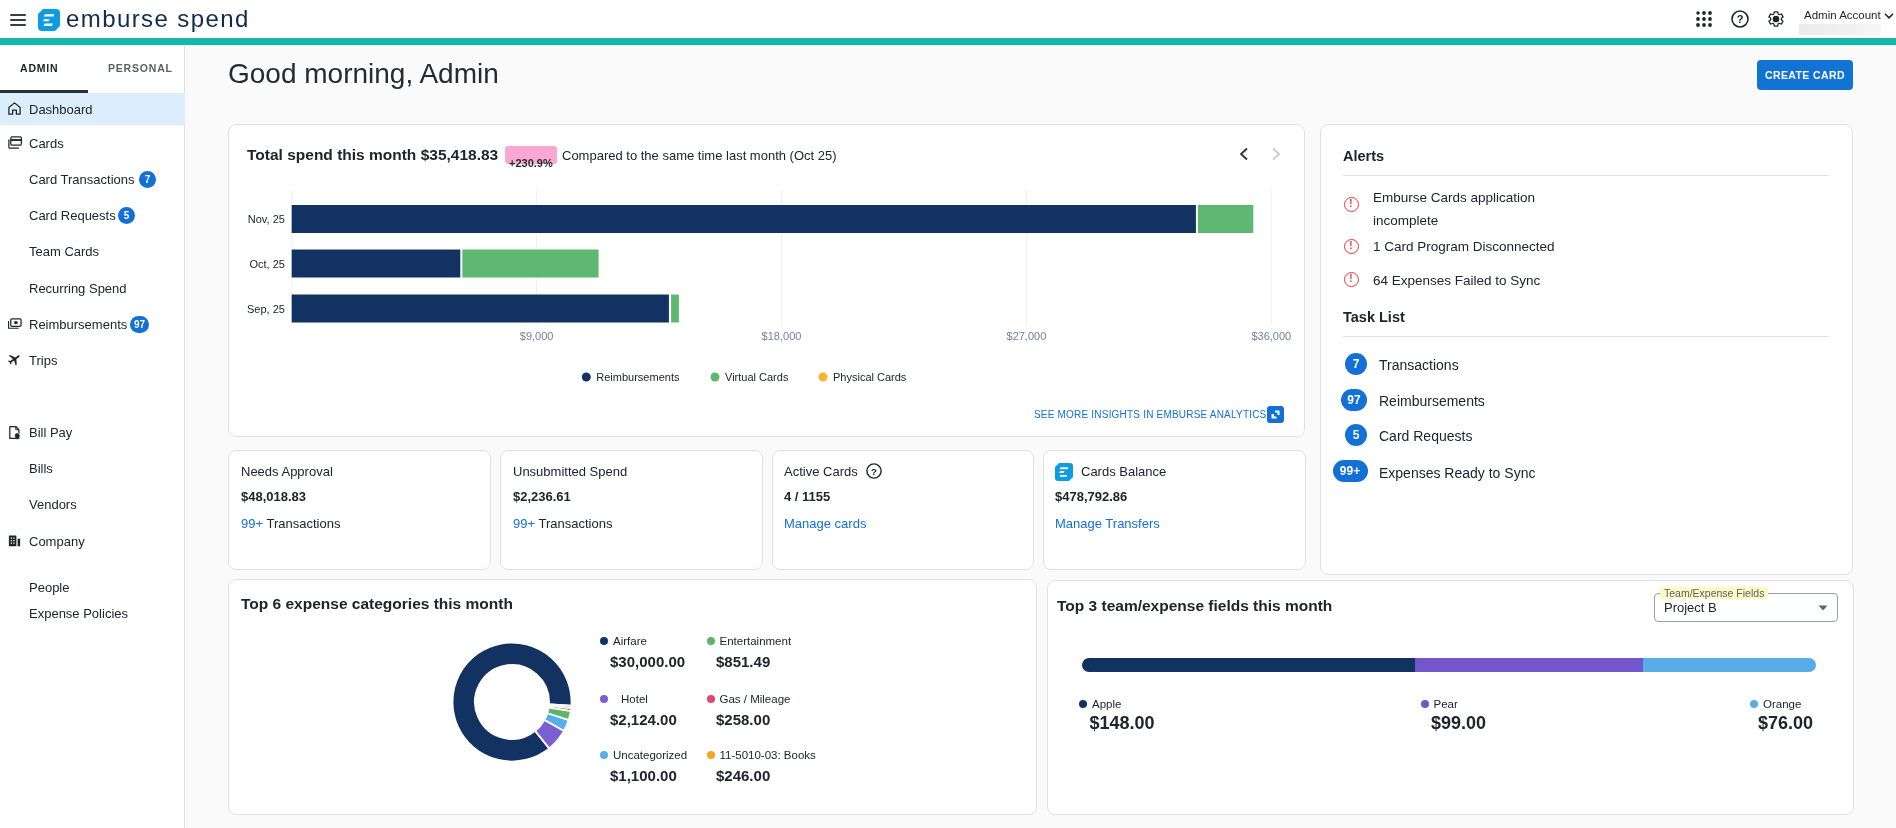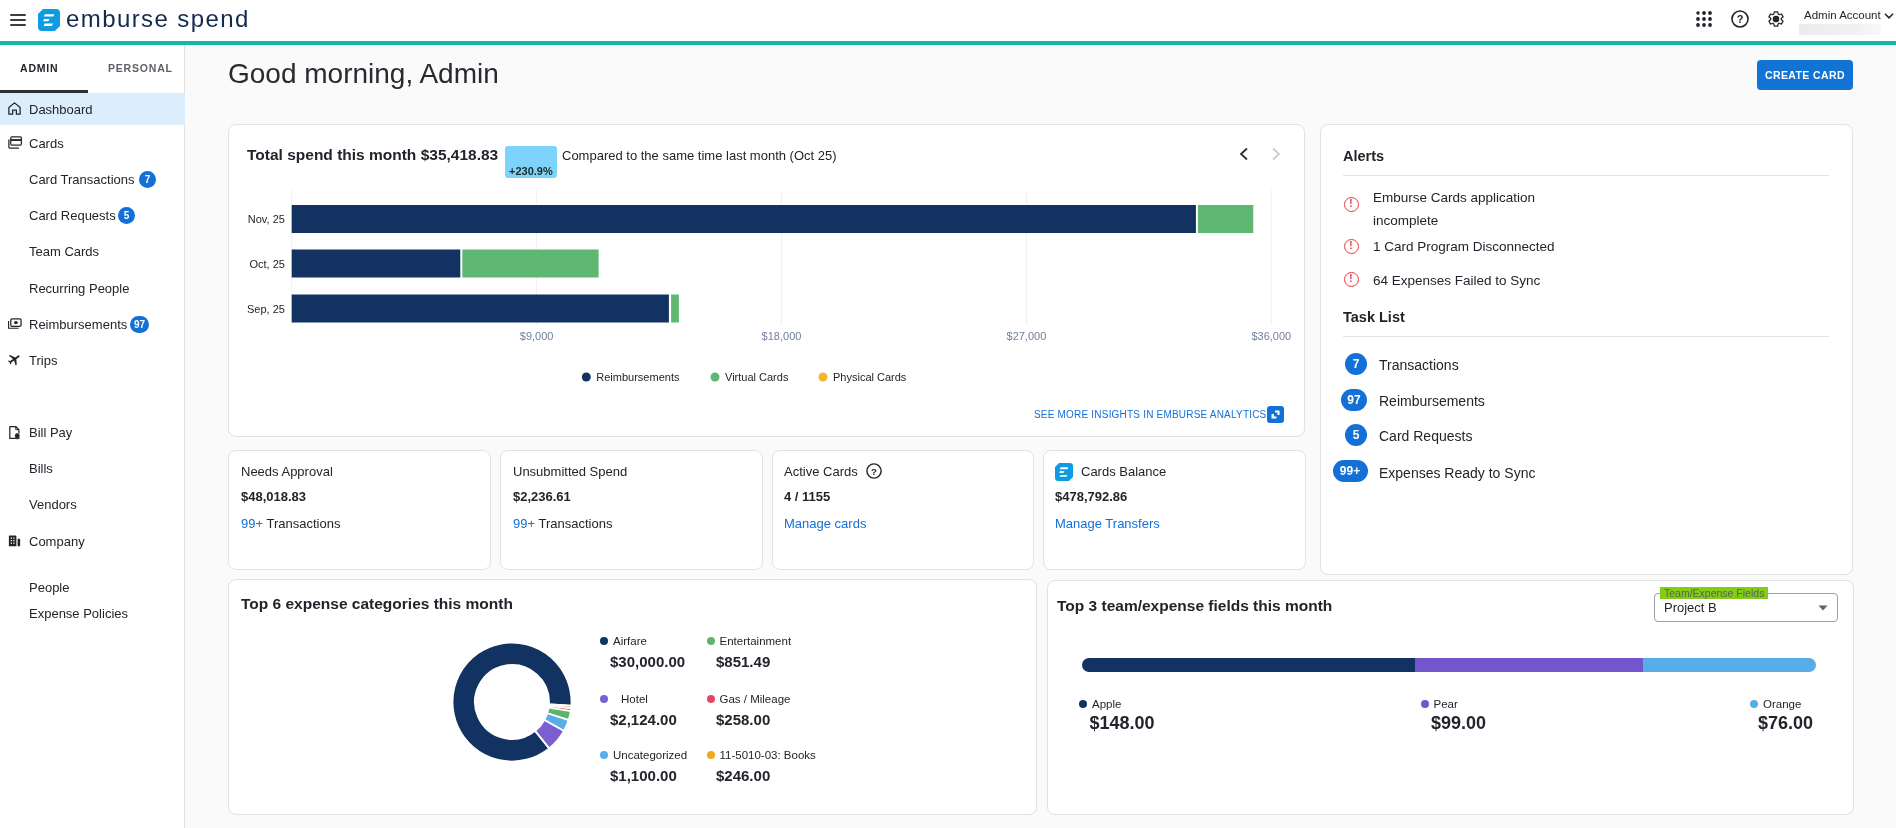--- a/index.html
+++ b/index.html
@@ -1,18 +1,18 @@
 <!DOCTYPE html>
 <html><head>
 <meta charset="utf-8">
 <style>
 * { margin:0; padding:0; box-sizing:border-box; }
 html,body { width:1896px; height:828px; overflow:hidden; font-family:"Liberation Sans", sans-serif; background:#fafafa; color:#21252b; }
 .abs { position:absolute; }
-#topbar { position:absolute; left:0; top:0; width:1896px; height:45px; background:#fff; border-bottom:4px solid #14b8a6; z-index:5; }
+#topbar { position:absolute; left:0; top:0; width:1896px; height:45px; background:#fff; border-bottom:7px solid #14b8a6; z-index:5; }
 #sidebar { position:absolute; left:0; top:45px; width:185px; height:783px; background:#fff; border-right:1px solid #e0e0e0; z-index:4; }
 #main { position:absolute; left:186px; top:45px; width:1710px; height:783px; background:#fafafa; }
 .card { position:absolute; background:#fff; border:1px solid #e2e2e2; border-radius:8px; }
 .ham { position:absolute; left:10px; width:16px; height:2px; background:#3a3f45; border-radius:1px; }
 .blink { color:#1270d6; }
 .badge { position:absolute; background:#1270d6; color:#fff; font-size:10px; font-weight:bold; border-radius:8.5px; text-align:center; line-height:17px; height:17px; min-width:17px; padding:0 4px; top:9.5px; }
 .mitem { position:absolute; left:0; width:200px; height:36px; font-size:13px; color:#21252b; }
 .mitem .txt { position:absolute; left:29px; top:10.5px; }
 .micon { position:absolute; left:7px; top:10px; width:15px; height:15px; }
 .tasklbl { position:absolute; left:1379px; font-size:14px; }
@@ -88,21 +88,21 @@
       <span class="badge" style="left:139px;">7</span>
     </div>
   <div class="mitem" style="top:152.7px;">
       <span class="txt">Card Requests</span>
       <span class="badge" style="left:118px;">5</span>
     </div>
   <div class="mitem" style="top:188.8px;">
       <span class="txt">Team Cards</span>
     </div>
   <div class="mitem" style="top:225px;">
-      <span class="txt">Recurring People</span>
+      <span class="txt">Recurring Spend</span>
     </div>
   <div class="mitem" style="top:261.1px;">
     <svg class="micon" viewBox="0 0 24 24" fill="none" stroke="#21252b" stroke-width="2">
         <rect x="6" y="4.5" width="16.5" height="12" rx="2"></rect>
         <ellipse cx="14.2" cy="10.5" rx="3" ry="2.6" fill="#21252b" stroke="none"></ellipse>
         <path d="M2.5 8 v11.5 h16" stroke-width="1.8"></path>
       </svg>
     <span class="txt">Reimbursements</span>
       <span class="badge" style="left:130px;">97</span>
     </div>
@@ -141,21 +141,21 @@
       <span class="txt">Expense Policies</span>
     </div>
 </div>
 <div id="main"></div>
 
 <div class="abs" style="left:228px; top:58px; font-size:28px; color:#272b30;">Good morning, Admin</div>
 <div class="abs" style="left:1757px; top:60px; width:96px; height:30px; background:#1173d4; border-radius:4px; color:#fff; font-size:10.5px; font-weight:bold; letter-spacing:0.4px; text-align:center; line-height:30px;">CREATE CARD</div>
 
 <div class="card" style="left:228px; top:124px; width:1077px; height:313px;"></div>
 <div class="abs" style="left:247px; top:145.5px; font-size:15.5px; font-weight:bold;">Total spend this month $35,418.83</div>
-<div class="abs" style="left:505px; top:146px; height:18px; background:#7dd3fc; border-radius:3px; padding:16px 4px; font-size:11px; font-weight:bold; line-height:18px; color:#1c2b1f;">+230.9%</div>
+<div class="abs" style="left:505px; top:146px; height:18px; background:#f9a8d4; border-radius:3px; padding:8px 4px; font-size:11px; font-weight:bold; line-height:18px; color:#1c2b1f;">+230.9%</div>
 <div class="abs" style="left:562px; top:148px; font-size:13px;">Compared to the same time last month (Oct 25)</div>
 <svg class="abs" style="left:1238px; top:147px;" width="12" height="14" viewBox="0 0 12 14">
     <path d="M9,1.5 L3,7 L9,12.5" fill="none" stroke="#2b2f36" stroke-width="1.8"></path>
   </svg>
 <svg class="abs" style="left:1270px; top:147px;" width="12" height="14" viewBox="0 0 12 14">
     <path d="M3,1.5 L9,7 L3,12.5" fill="none" stroke="#c9ccd1" stroke-width="1.8"></path>
   </svg>
 <svg class="abs" style="left:228px; top:124px;" width="1077" height="313" viewBox="0 0 1077 313">
   <g stroke="#eef0f5" stroke-width="1">
     <line x1="63.7" y1="66" x2="63.7" y2="201"></line>
@@ -262,21 +262,21 @@
 <div class="dlab" style="left:719.5px; top:692.5px;"><span class="sdot" style="left:-13px; background:#e0476b;"></span>Gas / Mileage</div>
 <div class="dval" style="left:716px; top:711px;">$258.00</div>
 <div class="dlab" style="left:613px; top:748.5px;"><span class="sdot" style="left:-13px; background:#57aee9;"></span>Uncategorized</div>
 <div class="dval" style="left:610px; top:766.5px;">$1,100.00</div>
 <div class="dlab" style="left:719.5px; top:748.5px;"><span class="sdot" style="left:-13px; background:#f2a71e;"></span>11-5010-03: Books</div>
 <div class="dval" style="left:716px; top:766.5px;">$246.00</div>
 
 <div class="card" style="left:1047px; top:580px; width:807px; height:235px;"></div>
 <div class="abs" style="left:1057px; top:596.5px; font-size:15.5px; font-weight:bold;">Top 3 team/expense fields this month</div>
 <div class="abs" style="left:1654px; top:593px; width:184px; height:29px; border:1px solid #9aa0a5; border-radius:4px;"></div>
-<div class="abs" style="left:1660px; top:586.5px; font-size:10.5px; color:#5b6168; background:#84cc16; padding:0 4px;">Team/Expense Fields</div>
+<div class="abs" style="left:1660px; top:586.5px; font-size:10.5px; color:#5b6168; background:#fef9c3; padding:0 4px;">Team/Expense Fields</div>
 <div class="abs" style="left:1664px; top:599.5px; font-size:13px;">Project B</div>
 <svg class="abs" style="left:1818px; top:605px;" width="10" height="6" viewBox="0 0 10 6">
     <path d="M0.5,0.5 L5,5.5 L9.5,0.5 Z" fill="#5f6368" stroke="none"></path>
   </svg>
 <div class="abs" style="left:1081.5px; top:658px; width:333.2px; height:14px; background:#123262; border-radius:7px 0 0 7px;"></div>
 <div class="abs" style="left:1414.7px; top:658px; width:228px; height:14px; background:#7456cc;"></div>
 <div class="abs" style="left:1642.7px; top:658px; width:173px; height:14px; background:#56ade8; border-radius:0 7px 7px 0;"></div>
 <div class="dlab" style="left:1092px; top:697.5px;"><span class="sdot" style="left:-13px; background:#123262;"></span>Apple</div>
 <div class="abs" style="left:1089.5px; top:712.5px; font-size:18px; font-weight:bold;">$148.00</div>
 <div class="dlab" style="left:1433.5px; top:697.5px;"><span class="sdot" style="left:-13px; background:#7456cc;"></span>Pear</div>

